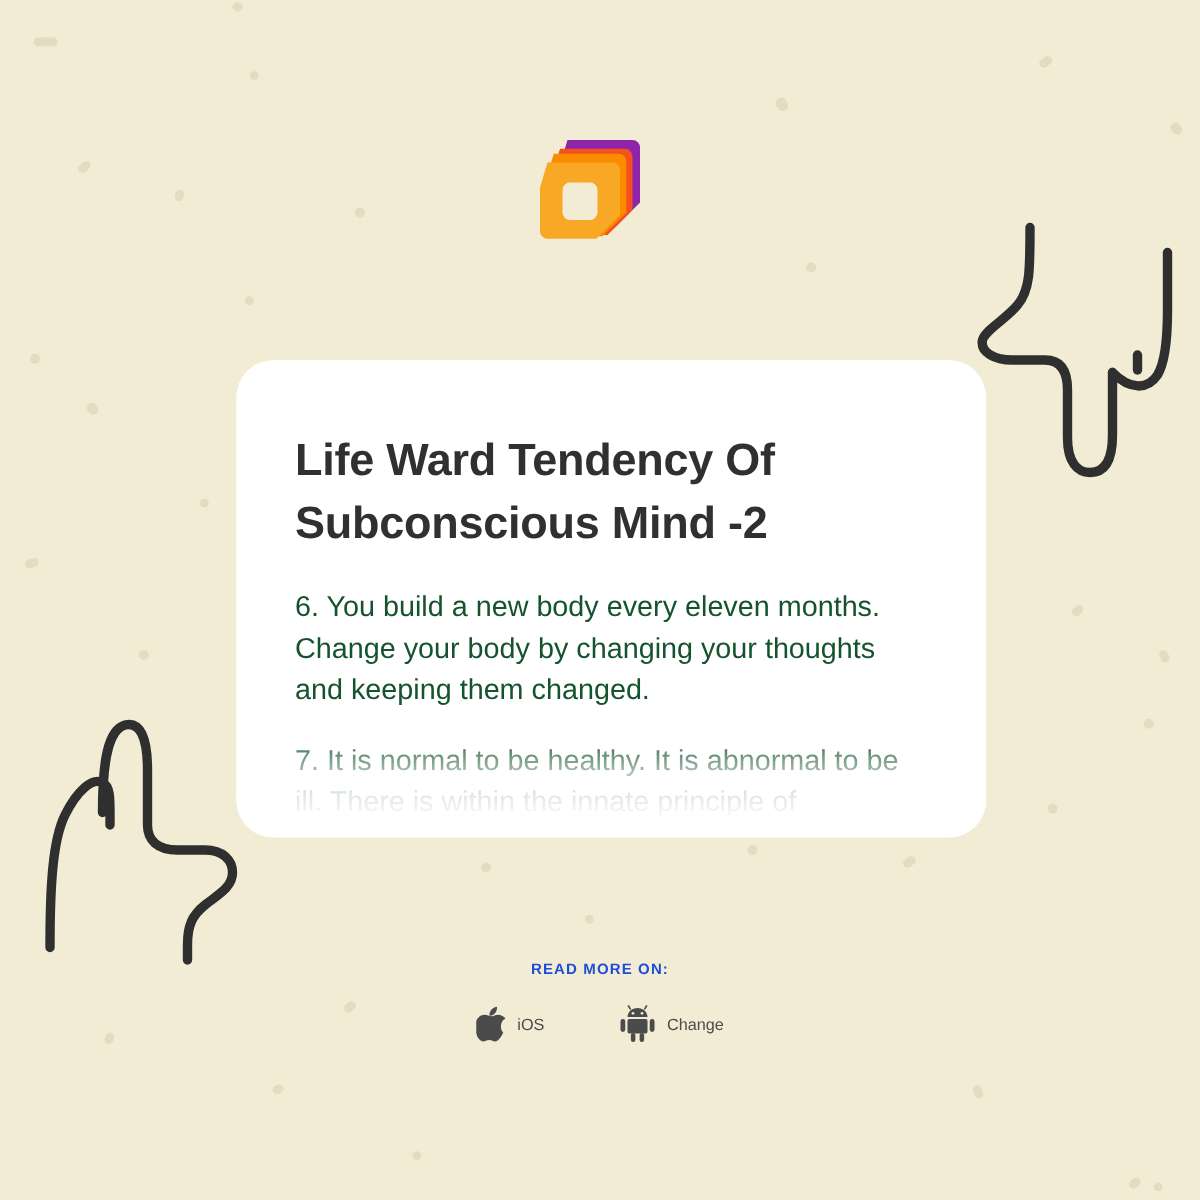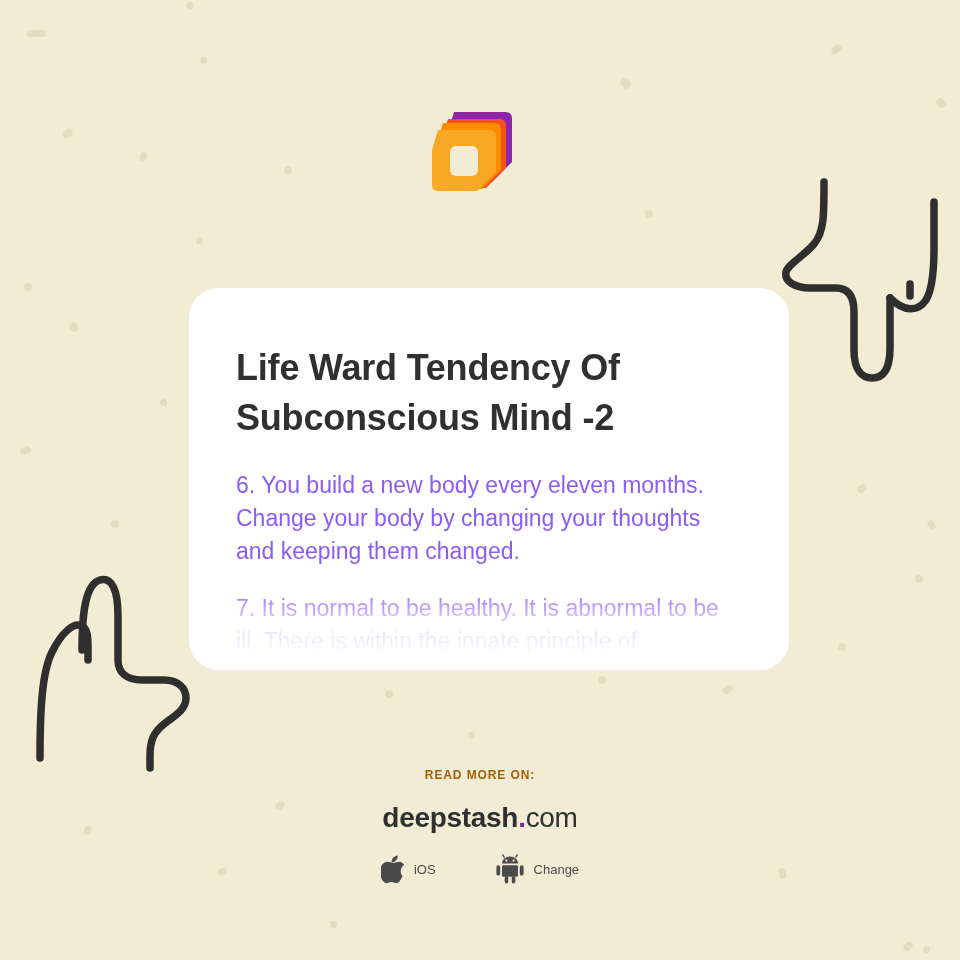--- a/index.html
+++ b/index.html
@@ -79,21 +79,21 @@
     font-weight: bold;
     line-height: 50px;
     color: #2F3032;
     letter-spacing: -0.2px;
     margin: 0 0 26px 0;
     max-width: 470px;
   }
   .card-para {
     font-size: 23px;
     line-height: 33px;
-    color: #8b5cf6;
+    color: #14532d;
     margin: 0 0 24px 0;
     max-width: 515px;
   }
   #card-fade {
     position: absolute;
     left: 0;
     right: 0;
     bottom: 0;
     height: 86px;
     background: linear-gradient(to bottom, rgba(255,255,255,0) 0%, rgba(255,255,255,0.82) 52%, #fff 86%);
@@ -106,21 +106,21 @@
     left: 0;
     right: 0;
     top: 768px;
     z-index: 5;
     text-align: center;
   }
   #read-more-label {
     font-size: 12px;
     font-weight: bold;
     letter-spacing: 0.9px;
-    color: #a16207;
+    color: #1d4ed8;
     margin: 0 0 22px 0;
   }
   #wordmark {
     font-size: 28px;
     color: #2F3032;
     letter-spacing: -0.3px;
     margin: 0 0 22px 0;
     line-height: 1;
   }
   #wordmark .brand { font-weight: bold; }
@@ -214,23 +214,20 @@
       <h1 id="card-title">Life Ward Tendency Of Subconscious Mind -2</h1>
       <p class="card-para">6. You build a new body every eleven months. Change your body by changing your thoughts and keeping them changed.</p>
       <p class="card-para">7. It is normal to be healthy. It is abnormal to be ill. There is within the innate principle of</p>
     </div>
     <div id="card-fade"></div>
   </div>
 
   <div id="footer">
     <div id="read-more-label">READ MORE ON:</div>
 
-    <div id="wordmark">
-      <span class="brand">deepstash</span><span class="dot">.</span><span class="tld">com</span>
-    </div>
 
     <div id="store-row">
 
       <div class="store-badge">
         <svg width="24" height="29" viewBox="0 0 24 29">
           <path d="M16.6 0.4c-1.6 0.1-3.4 1.1-4.5 2.4-1 1.2-1.8 3-1.5 4.7 1.8 0.1 3.6-0.9 4.6-2.2 1-1.3 1.7-3 1.4-4.9z" fill="#4B4B4B"></path>
           <path d="M21.6 20.8c-0.6 1.5-0.9 2.1-1.7 3.4-1.2 1.8-2.8 4-4.8 4-1.8 0-2.3-1.2-4.7-1.2-2.4 0-3 1.2-4.8 1.2-2 0-3.5-2-4.7-3.8C-1.2 19.6-1.5 13.6 0.6 10.4c1.5-2.3 3.8-3.6 6-3.6 2.3 0 3.7 1.2 5.6 1.2 1.8 0 2.9-1.3 5.5-1.3 2 0 4.1 1.1 5.6 3-4.9 2.7-4.1 9.7-1.7 11.1z" fill="#4B4B4B"></path>
         </svg>
         <span class="store-label">iOS</span>
       </div>

